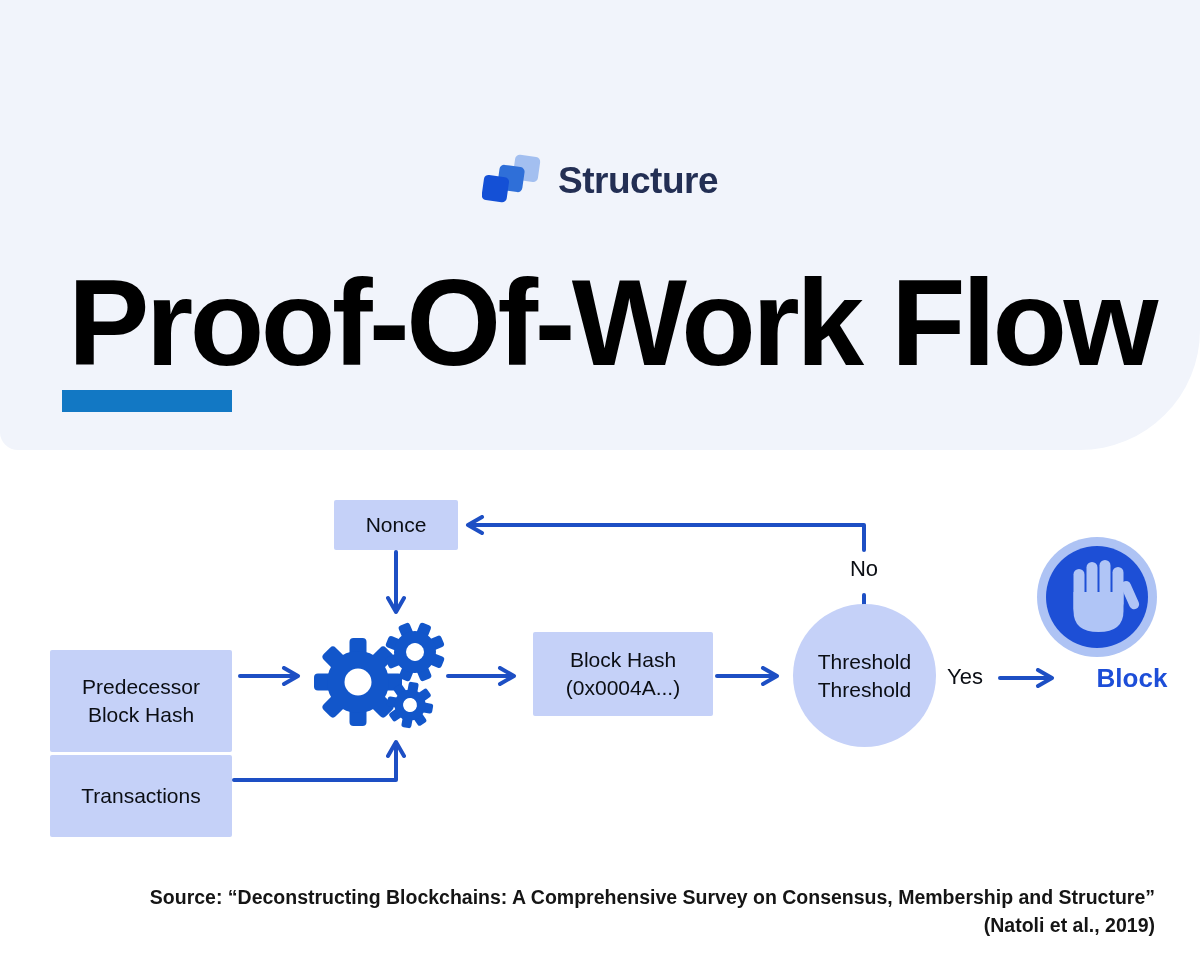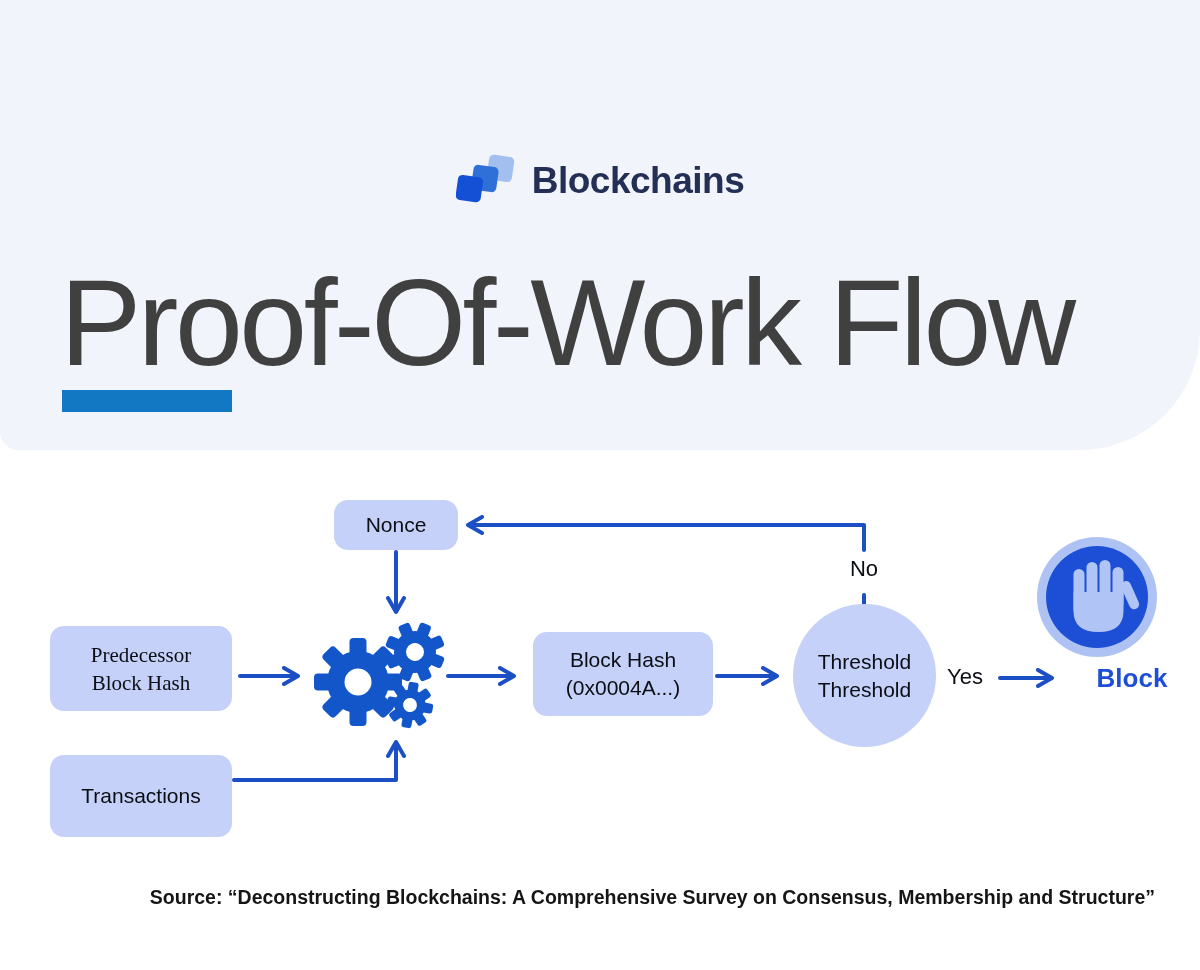--- a/index.html
+++ b/index.html
@@ -30,57 +30,57 @@
   }
   .logo-mark { width: 60px; height: 58px; display:block; }
   .wordmark {
     font-size: 37px;
     font-weight: bold;
     color: #232F54;
     letter-spacing: -0.5px;
   }
   .page-title {
     position: absolute;
-    left: 60px; top: 262px;
+    left: 68px; top: 262px;
     font-size: 122px;
     line-height: 1.0;
-    font-weight: normal;
+    font-weight: bold;
     letter-spacing: -3.5px;
-    color: #404040;
+    color: #000000;
     white-space: nowrap;
   }
   .accent-bar {
     position: absolute;
     left: 62px; top: 390px;
     width: 170px; height: 22px;
     background: #1278C4;
   }
   
   .connectors {
     position: absolute;
     left: 0; top: 0;
     width: 1200px; height: 970px;
     pointer-events: none;
   }
   .node {
     position: absolute;
     background: #C5D1F8;
-    border-radius: 14px;
+    border-radius: 2px;
     display: flex;
     flex-direction: column;
     align-items: center;
     justify-content: center;
     font-size: 21px;
     font-weight: 500;
     color: #0B0E14;
     line-height: 28px;
     text-align: center;
   }
   .node-nonce        { left: 334px; top: 500px; width: 124px; height: 50px; }
-  .node-predecessor  { left: 50px;  top: 626px; width: 182px; height: 85px; font-family: Liberation Serif, serif; }
+  .node-predecessor  { left: 50px;  top: 650px; width: 182px; height: 102px; }
   .node-transactions { left: 50px;  top: 739px; width: 182px; height: 82px; margin-top: 16px; }
   .node-blockhash    { left: 533px; top: 632px; width: 180px; height: 84px; }
   .node-difficulty   {
     left: 793px; top: 604px; width: 143px; height: 143px;
     border-radius: 50%;
     background: #C5D1F8;
   }
   .edge-label {
     position: absolute;
     font-size: 22px;
@@ -119,21 +119,21 @@
 
   <div class="header">
     <div class="logo-row">
       <svg class="logo-mark" viewBox="0 0 64 62" xmlns="http://www.w3.org/2000/svg">
         <g transform="rotate(8 32 31)">
           <rect x="32" y="2" width="27" height="27" rx="5" fill="#A3BFF0"></rect>
           <rect x="17" y="15" width="27" height="27" rx="5" fill="#2F6FD8"></rect>
           <rect x="2" y="28" width="27" height="27" rx="5" fill="#1450D6"></rect>
         </g>
       </svg>
-      <div class="wordmark">Blockchains</div>
+      <div class="wordmark">Structure</div>
     </div>
     <div class="page-title">Proof-Of-Work Flow</div>
     <div class="accent-bar"></div>
   </div>
 
   <svg class="connectors" viewBox="0 0 1200 970" xmlns="http://www.w3.org/2000/svg">
     <defs>
       <marker id="arrow" viewBox="0 0 10 10" refX="7.5" refY="5" markerWidth="5" markerHeight="5" orient="auto-start-reverse">
         <path d="M1.5,1 L8.5,5 L1.5,9" fill="none" stroke="#1D4FC4" stroke-width="2" stroke-linecap="round" stroke-linejoin="round"></path>
       </marker>
@@ -243,15 +243,16 @@
       <rect x="75.5" y="30" width="11" height="42" rx="5.5"></rect>
       <rect x="84" y="44" width="10" height="30" rx="5" transform="rotate(-24 89 49)"></rect>
       <path d="M36.5,55 L86.5,55 L86.5,74 Q86.5,95 61.5,95 Q36.5,95 36.5,74 Z"></path>
     </g>
   </svg>
 
   <div class="label-block">Block</div>
 
   <div class="source">
     <div>Source: “Deconstructing Blockchains: A Comprehensive Survey on Consensus, Membership and Structure”</div>
+    <div>(Natoli et al., 2019)</div>
   </div>
 
 </div>
 
 </body></html>

